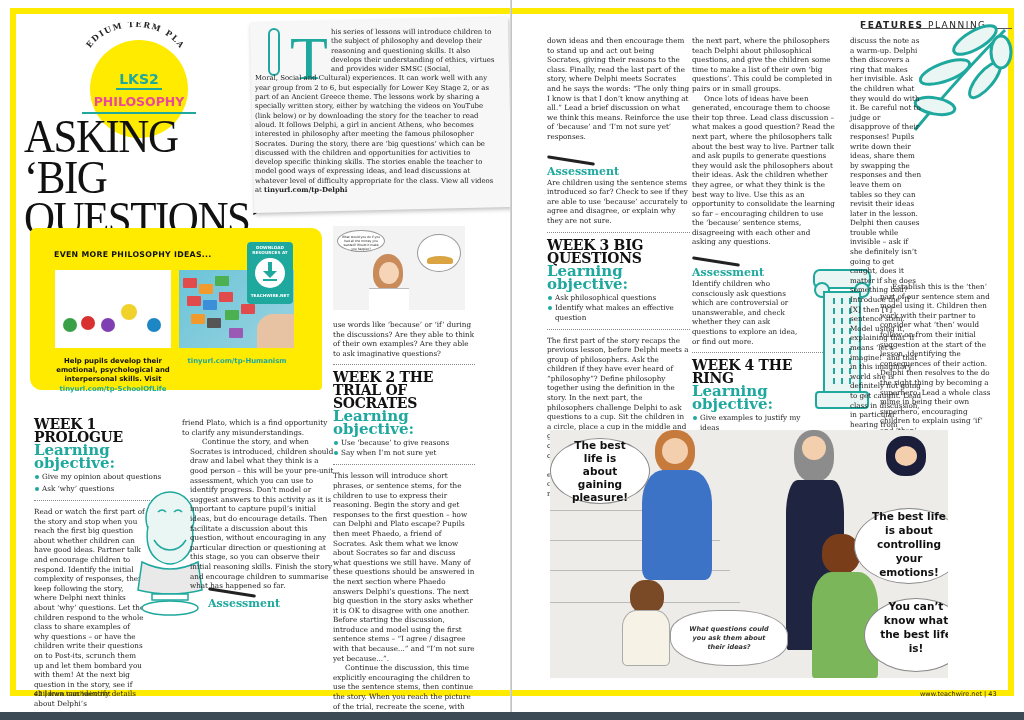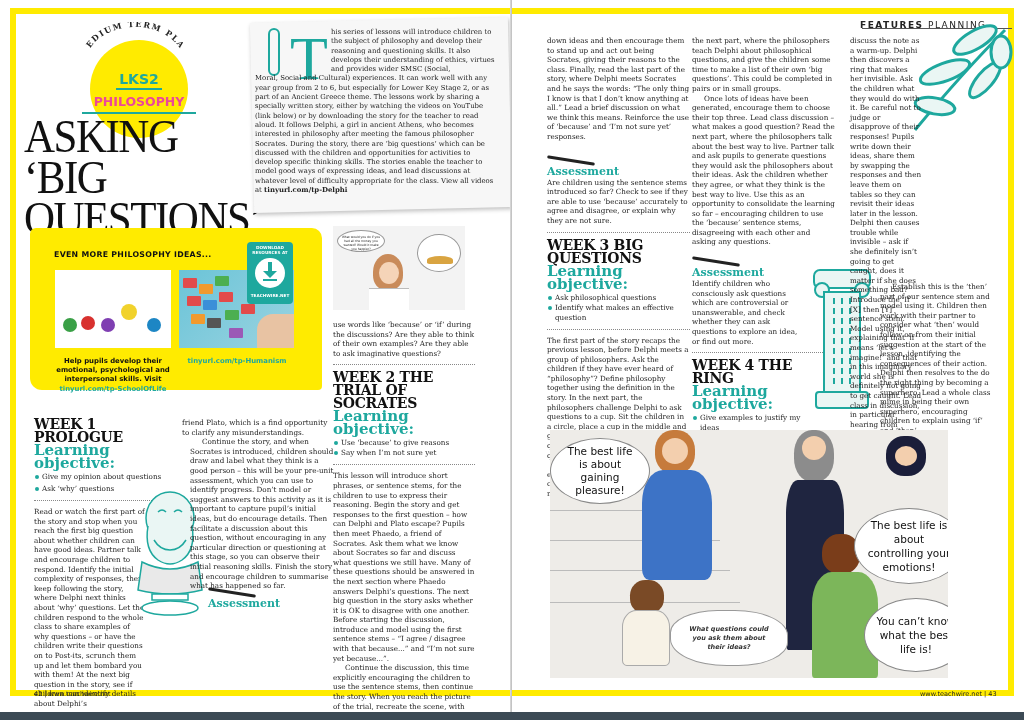--- a/index.html
+++ b/index.html
@@ -74,21 +74,21 @@
   .column-ill { position: absolute; left: 812px; top: 268px; width: 60px; height: 145px; }
   .leaf { position: absolute; left: 905px; top: 20px; width: 110px; height: 120px; }
 
   
   .feat-header { position: absolute; left: 860px; top: 20px; width: 155px; font-family: "DejaVu Sans", sans-serif; font-size: 9px; letter-spacing: 1.5px; color: #222; }
   .feat-header b { font-weight: bold; }
   .feat-line { position: absolute; left: 862px; top: 28px; width: 150px; height: 1px; background: #555; }
 
   
   .comic { position: absolute; left: 550px; top: 430px; width: 398px; height: 248px; background: #eeece8; overflow: hidden; }
-  .speech { position: absolute; background: #fff; border: 1px solid #888; border-radius: 50%; text-align: center; font-family: "DejaVu Sans", sans-serif; color: #111; display: flex; align-items: center; justify-content: center; }
+  .speech { position: absolute; background: #fff; border: 1px solid #888; border-radius: 50%; text-align: center; font-family: "DejaVu Sans", sans-serif; color: #111; display: flex; align-items: flex-start; justify-content: center; font-weight: bold; }
   .thought-bubble { position: absolute; background: #fff; border: 1px solid #999; border-radius: 40% 45% 42% 48%; font-family: "DejaVu Sans", sans-serif; font-style: italic; font-weight: bold; color: #333; text-align: center; display: flex; align-items: center; justify-content: center; }
 </style>
 </head>
 <body>
 
 <div class="spread">
 
   <div class="page page-left">
     <div class="yb" style="left:10px;top:8px;width:502px;height:6px;"></div>
     <div class="yb" style="left:10px;top:8px;width:6px;height:688px;"></div>

